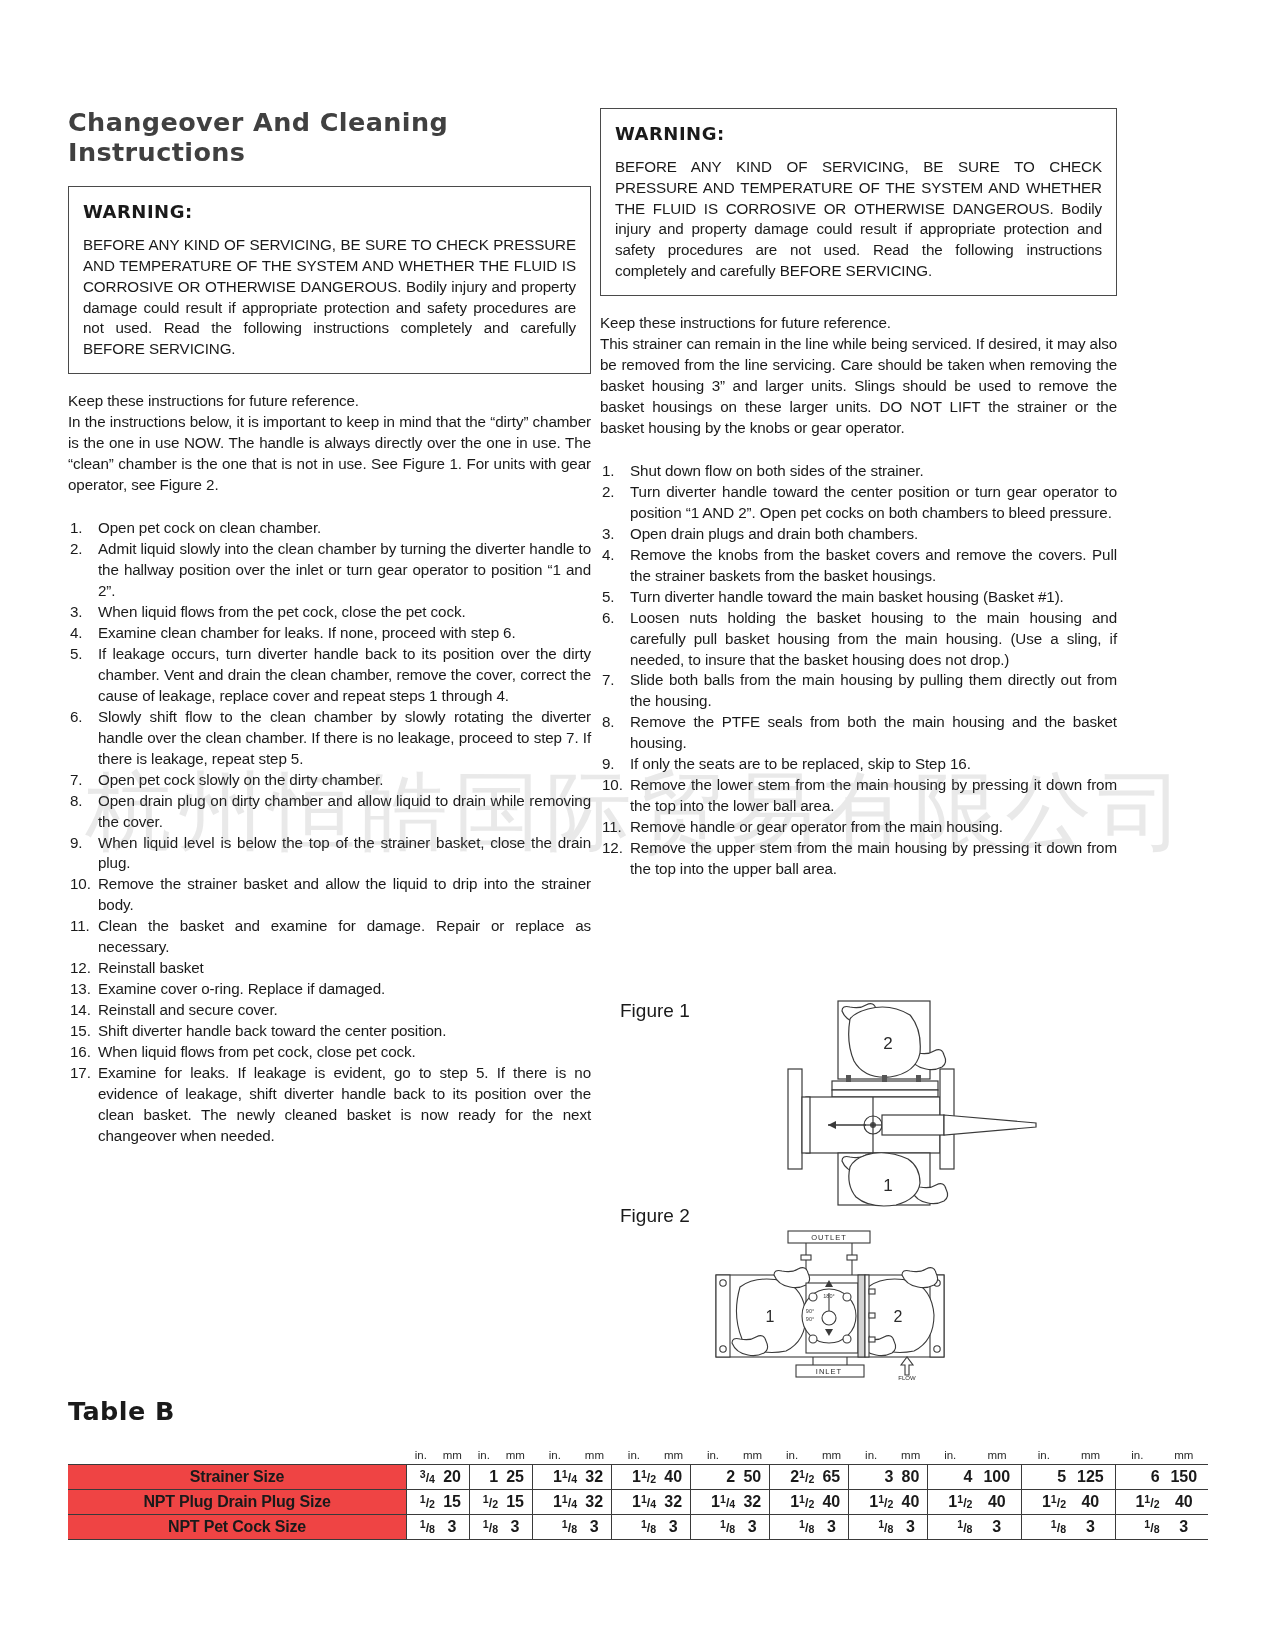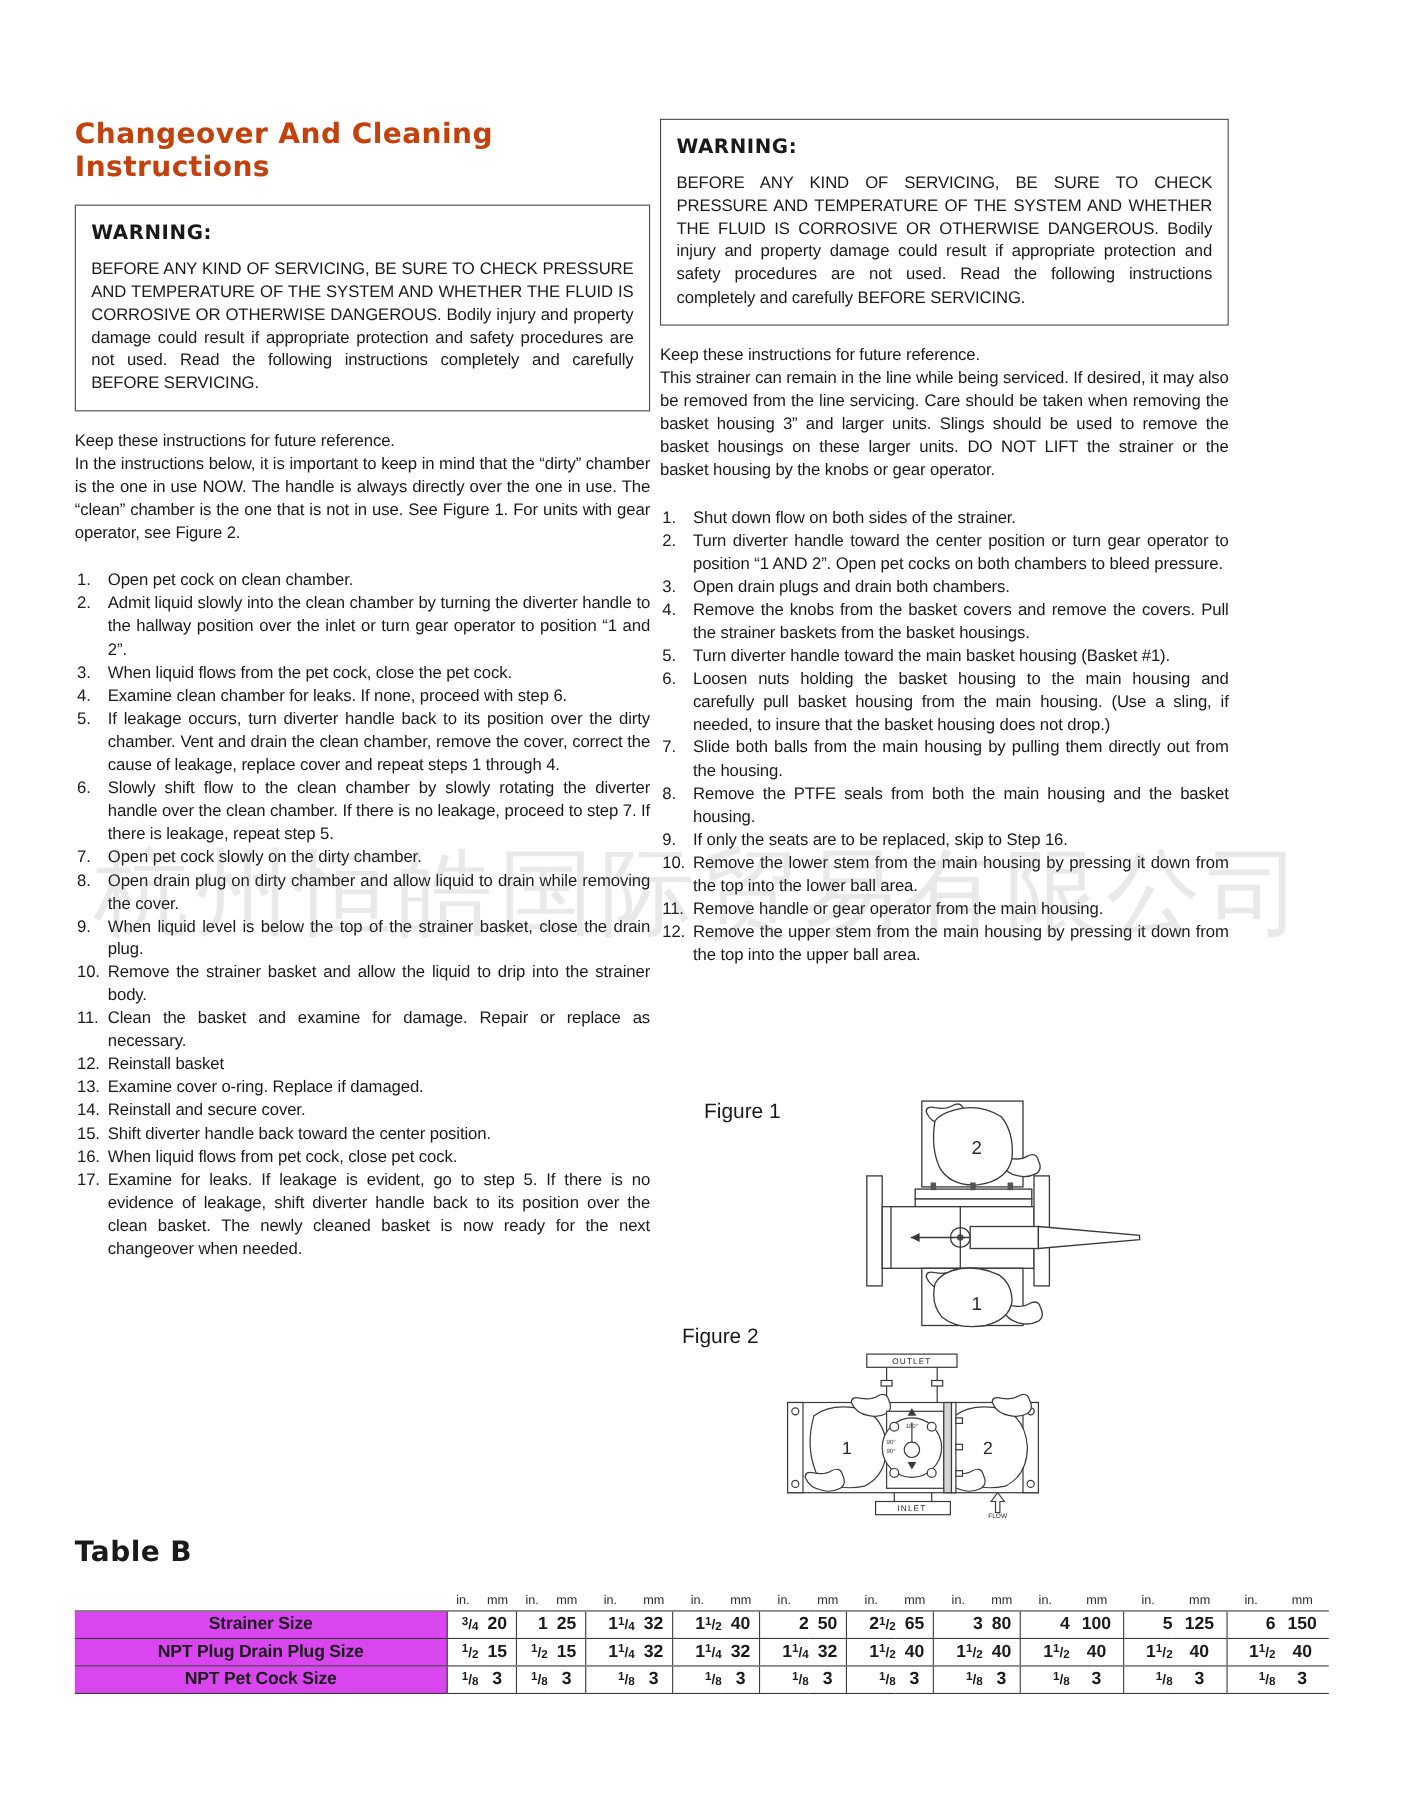--- a/index.html
+++ b/index.html
@@ -51,21 +51,21 @@
   .col-left  { left: 68px; }
   .col-right { left: 600px; width: 517px; }
 
   h1.section-title {
     font-family: "DejaVu Sans", sans-serif;
     font-size: 25.5px;
     font-weight: bold;
     line-height: 1.16;
     letter-spacing: 0.4px;
     margin: 0 0 19px 0;
-    color: #c2410c;
+    color: #404040;
   }
 
   
   .warning-box {
     border: 1.6px solid #4a4a4a;
     padding: 12px 14px 13px 14px;
     margin-bottom: 17px;
     box-sizing: border-box;
   }
   .warning-title {
@@ -118,21 +118,21 @@
     flex: 1 1 auto;
     text-align: justify;
   }
   ol.steps > li:last-child .txt { text-align: justify; }
   .fig-label {
     position: absolute;
     font-size: 19px;
     font-family: "Liberation Sans", sans-serif;
     color: #1a1a1a;
   }
-  #fig1-label { left: 620px; top: 1000px; margin-left: 20px; }
+  #fig1-label { left: 620px; top: 1000px; }
   #fig2-label { left: 620px; top: 1205px; }
   #fig1-art { position: absolute; left: 770px; top: 995px; }
   #fig2-art { position: absolute; left: 700px; top: 1225px; }
 
   
   #table-section {
     position: absolute;
     left: 68px;
     top: 1396px;
     width: 1140px;
@@ -162,21 +162,21 @@
     height: 17px;
     padding-bottom: 1px;
     font-weight: normal;
   }
   table.tableB .unit-row td.rowlabel { border: none; }
   td.rowlabel {
     text-align: left;
     font-weight: bold;
     font-size: 15.4px;
     padding-left: 5px;
-    background: #d946ef;
+    background: #ef4444;
     white-space: nowrap;
     letter-spacing: -0.2px;
   }
   table.tableB tbody tr td {
     border-top: 1.3px solid #3a3a3a;
     border-bottom: 1.3px solid #3a3a3a;
     height: 24px;
     font-size: 16px;
     font-weight: bold;
   }

